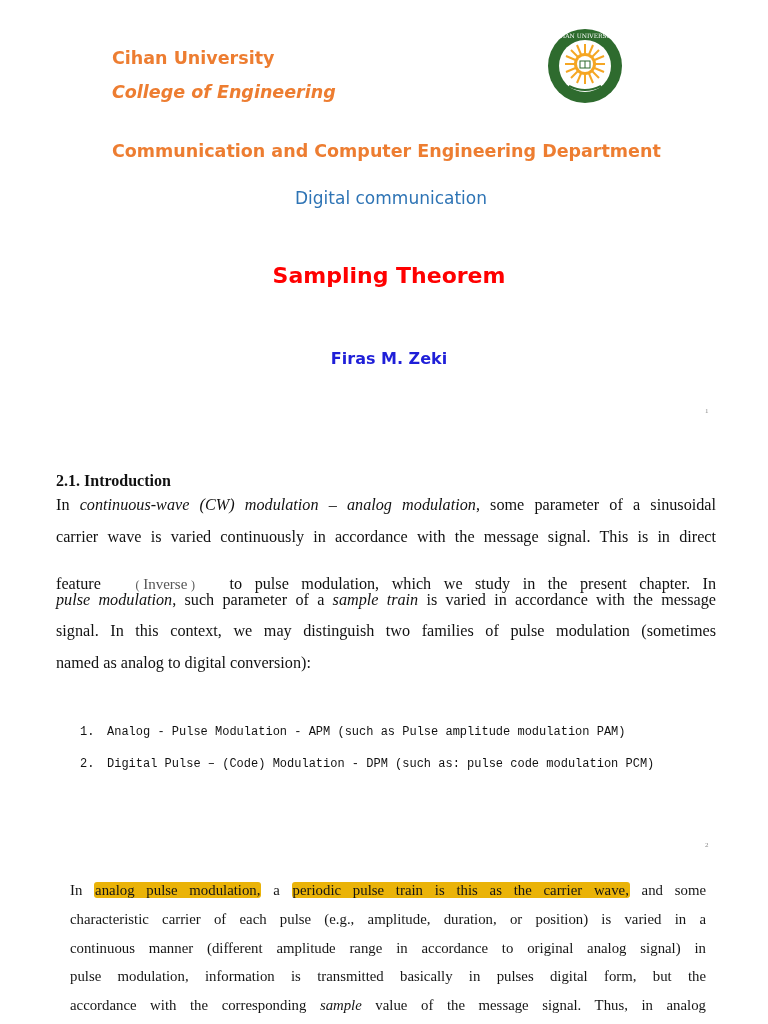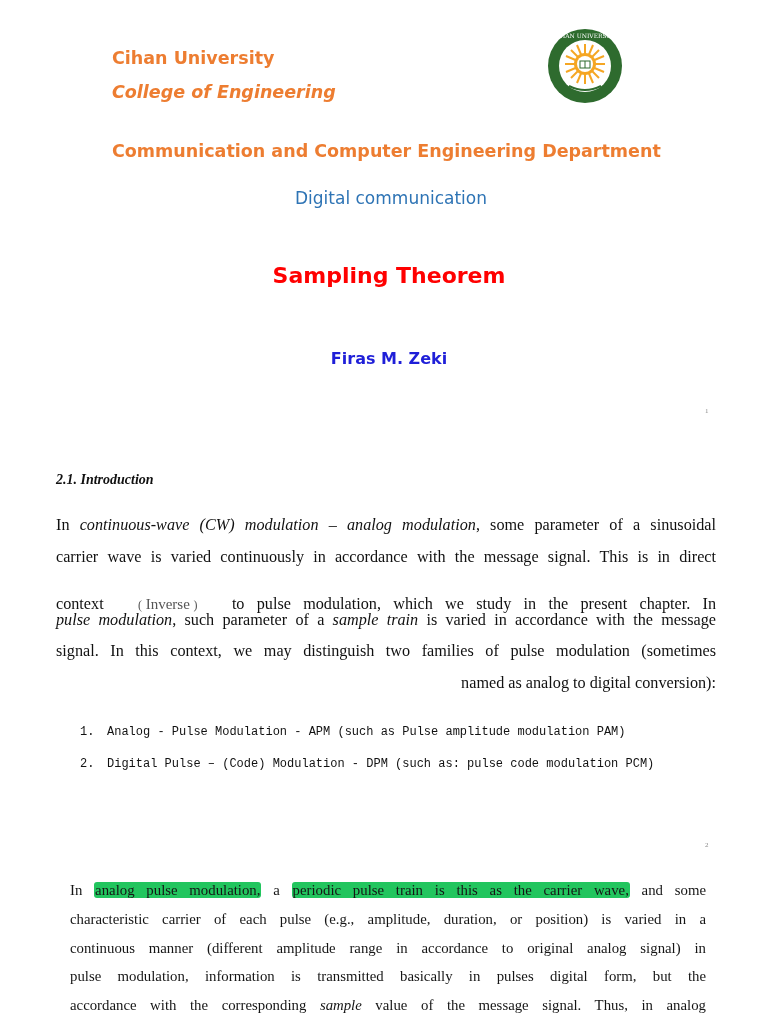--- a/index.html
+++ b/index.html
@@ -10,32 +10,32 @@
     #college { top: 82px; font-style: italic; }
     #dept { top: 117px; margin-top: 24px; }
     #subject { top: 188px; left: 0; width: 782px; text-align: center; color: #2E74B5; font-size: 17px; }
     #title { top: 263px; left: 0; width: 778px; text-align: center; color: #FF0000; font-weight: bold; font-size: 22px; }
     #author { top: 349px; left: 0; width: 778px; text-align: center; color: #1F1FD8; font-weight: bold; font-size: 16px; }
     .pagenum { position: absolute; font-family: "Liberation Serif", serif; font-size: 7px; color: #888; }
     #pn1 { top: 407px; left: 705px; }
     #pn2 { top: 841px; left: 705px; }
     .logo { position: absolute; left: 547px; top: 28px; width: 76px; height: 76px; }
     .doc { position: absolute; font-family: "Liberation Serif", serif; color: #111; }
-    #heading { top: 472px; left: 56px; font-size: 14px; font-weight: bold; font-style: italic; }
-    #para1 { top: 510px; left: 56px; width: 660px; font-size: 16.2px; line-height: 31.6px; text-align: justify; }
+    #heading { top: 472px; left: 56px; font-size: 16px; font-weight: bold; }
+    #para1 { top: 490px; left: 56px; width: 660px; font-size: 16.2px; line-height: 31.6px; text-align: justify; }
     .inverse { color: #555; font-size: 15px; display: inline-block; margin: 16px 22px 0 22px; }
     .inverse .paren { font-size: 12px; }
     #list { top: 716px; left: 80px; font-size: 12px; line-height: 32px; margin: 0; padding: 0; list-style: none; font-family: Liberation Mono, monospace; }
     #list li { white-space: nowrap; }
     #list .num { display: inline-block; width: 27px; }
     #para2 { top: 876px; left: 70px; width: 636px; font-size: 14.8px; line-height: 28.8px; text-align: justify; color: #151515; }
-    .hl { background: #22c55e; border-radius: 3px; padding: 0 1px; margin-top: 12px; }
+    .hl { background: #eab308; border-radius: 3px; padding: 0 1px; margin-top: 12px; }
     .just-line { display: block; text-align: justify; text-align-last: justify; height: 28.8px; }
     .just-line1 { display: block; text-align: justify; text-align-last: justify; height: 31.6px; }
-    .last-line { display: block; text-align: right; }
+    .last-line { display: block; text-align: left; }
   </style>
 </head>
 <body>
 
 <div class="logo">
   <svg width="76" height="76" viewBox="0 0 76 76">
     <circle cx="38" cy="38" r="37" fill="#2E6B2E"></circle>
     <circle cx="38" cy="38" r="26" fill="#ffffff"></circle>
     <g fill="#F5A623">
       <circle cx="38" cy="36" r="11"></circle>
@@ -66,21 +66,21 @@
 <div class="slide-text" id="title">Sampling Theorem</div>
 <div class="slide-text" id="author">Firas M. Zeki</div>
 
 <div class="pagenum" id="pn1">1</div>
 
 <div class="doc" id="heading">2.1. Introduction</div>
 
 <div class="doc" id="para1">
   <span class="just-line1"><span>In </span><i>continuous-wave (CW) modulation – analog modulation</i><span>, some parameter of a sinusoidal</span></span>
   <span class="just-line1">carrier wave is varied continuously in accordance with the message signal. This is in direct</span>
-  <span class="just-line1"><span>context</span> <span class="inverse"><span class="paren">(</span><span> Inverse </span><span class="paren">)</span></span> <span>to pulse modulation, which we study in the present chapter. In</span></span>
+  <span class="just-line1"><span>feature</span> <span class="inverse"><span class="paren">(</span><span> Inverse </span><span class="paren">)</span></span> <span>to pulse modulation, which we study in the present chapter. In</span></span>
   <span class="just-line1"><i>pulse modulation</i><span>, such parameter of a </span><i>sample train</i><span> is varied in accordance with the message</span></span>
   <span class="just-line1">signal. In this context, we may distinguish two families of pulse modulation (sometimes</span>
   <span class="last-line">named as analog to digital conversion):</span>
 </div>
 
 <ol class="doc" id="list">
   <li><span class="num">1.</span><span>Analog - Pulse Modulation - APM (such as Pulse amplitude modulation PAM)</span></li>
   <li><span class="num">2.</span><span>Digital Pulse – (Code) Modulation - DPM (such as: pulse code modulation PCM)</span></li>
 </ol>
 

